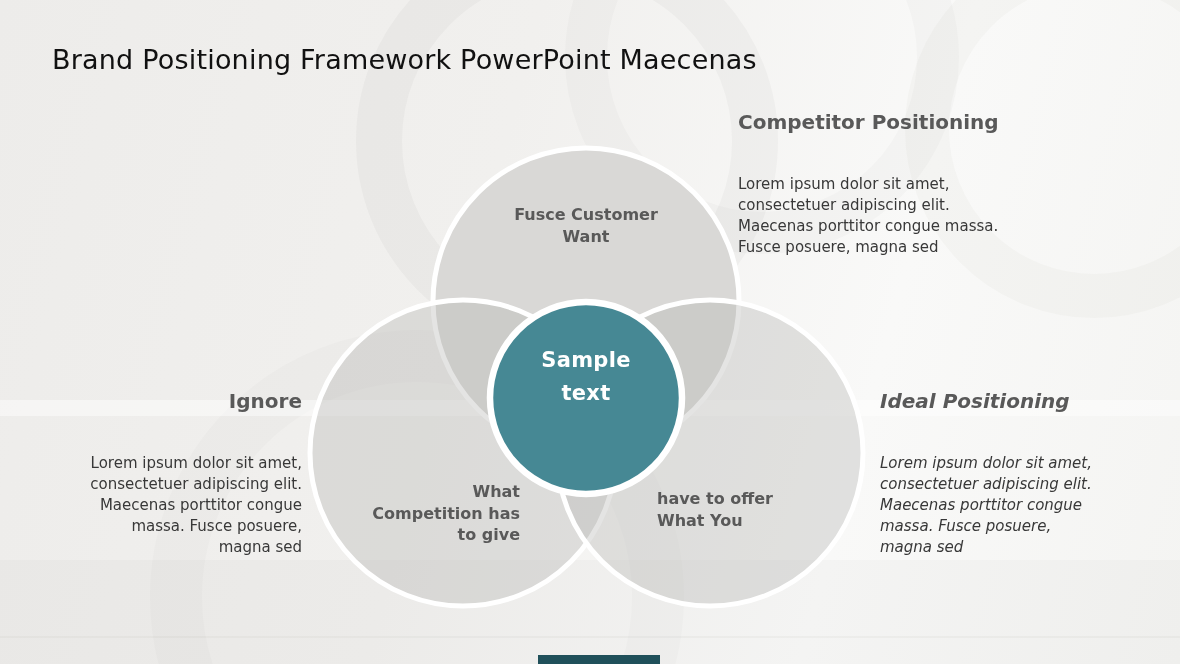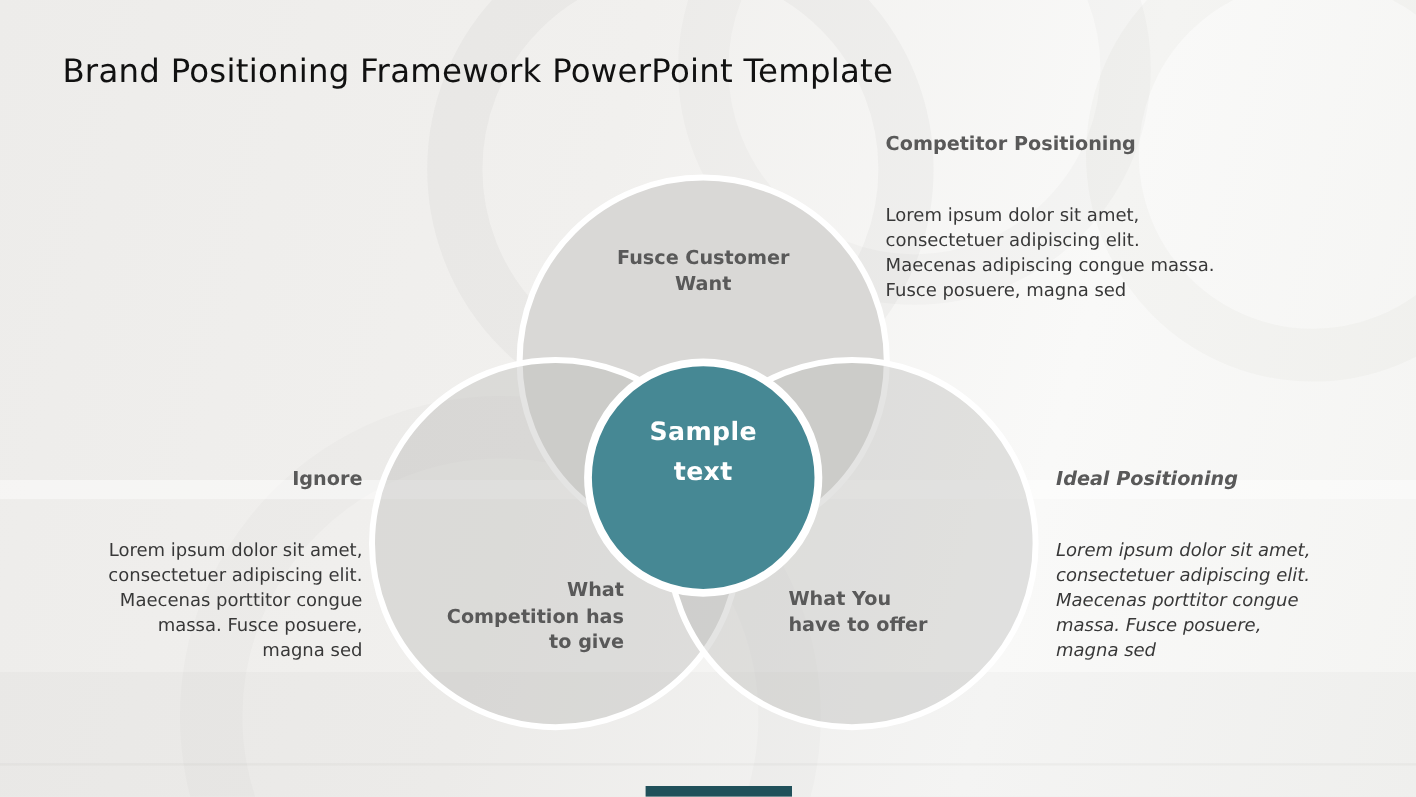--- a/index.html
+++ b/index.html
@@ -32,21 +32,21 @@
   .label-top{left:436px; top:204px; width:300px; text-align:center;}
   .label-bl{left:300px; top:481px; width:220px; text-align:right; line-height:21.5px;}
   .label-br{left:657px; top:488px; width:220px; text-align:left;}
 
   .center-label{
     position:absolute; left:486px; top:344px; width:200px; text-align:center;
     font-weight:bold; font-size:21px; color:#ffffff; line-height:33px; letter-spacing:0.3px;
   }
 
   .ann{position:absolute;}
-  .ann .ann-h{font-weight:bold; font-size:16px; color:#595959; margin-bottom:11px;}
+  .ann .ann-h{font-weight:bold; font-size:20px; color:#595959; margin-bottom:11px;}
   .ann .ann-b{font-size:15px; color:#383838; line-height:21px;margin-top:40px;}
   .ann-competitor{left:738px; top:110px; width:290px; text-align:left;}
   .ann-ignore{left:36px; top:389px; width:266px; text-align:right;}
   .ann-ideal{left:880px; top:389px; width:280px; text-align:left;font-style:italic;}
 
   .footer-bar{
     position:absolute; left:538px; top:655px; width:122px; height:9px;
     background:#20505a;
   }
 </style>
@@ -56,56 +56,56 @@
 <div class="slide">
 
   <div class="ring a"></div>
   <div class="ring b"></div>
   <div class="ring c"></div>
   <div class="ring d"></div>
   <div class="band h1"></div>
   <div class="band h2"></div>
   <div class="band h3"></div>
 
-  <div class="title">Brand Positioning Framework PowerPoint Template</div>
+  <div class="title">Brand Positioning Framework PowerPoint Maecenas</div>
 
   <svg class="venn" width="1180" height="664" viewBox="0 0 1180 664">
     <circle cx="586" cy="301" r="153" fill="#d9d8d6" stroke="#ffffff" stroke-width="5"></circle>
     <circle cx="463" cy="453" r="153" fill="rgba(185,185,182,0.38)" stroke="#ffffff" stroke-width="5"></circle>
     <circle cx="710" cy="453" r="153" fill="rgba(185,185,182,0.38)" stroke="#ffffff" stroke-width="5"></circle>
     <circle cx="586" cy="398" r="96" fill="#468894" stroke="#ffffff" stroke-width="6.5"></circle>
   </svg>
 
   <div class="circle-label label-top">
     <div>Fusce Customer</div>
     <div>Want</div>
   </div>
 
   <div class="circle-label label-bl">
     <div>What</div>
     <div>Competition has</div>
     <div>to give</div>
   </div>
 
   <div class="circle-label label-br">
+    <div>have to offer</div>
     <div>What You</div>
-    <div>have to offer</div>
   </div>
 
   <div class="center-label">
     <div>Sample</div>
     <div>text</div>
   </div>
 
   <div class="ann ann-competitor">
     <div class="ann-h">Competitor Positioning</div>
     <div class="ann-b">
       <div>Lorem ipsum dolor sit amet,</div>
       <div>consectetuer adipiscing elit.</div>
-      <div>Maecenas adipiscing congue massa.</div>
+      <div>Maecenas porttitor congue massa.</div>
       <div>Fusce posuere, magna sed</div>
     </div>
   </div>
 
   <div class="ann ann-ignore">
     <div class="ann-h">Ignore</div>
     <div class="ann-b">
       <div>Lorem ipsum dolor sit amet,</div>
       <div>consectetuer adipiscing elit.</div>
       <div>Maecenas porttitor congue</div>

